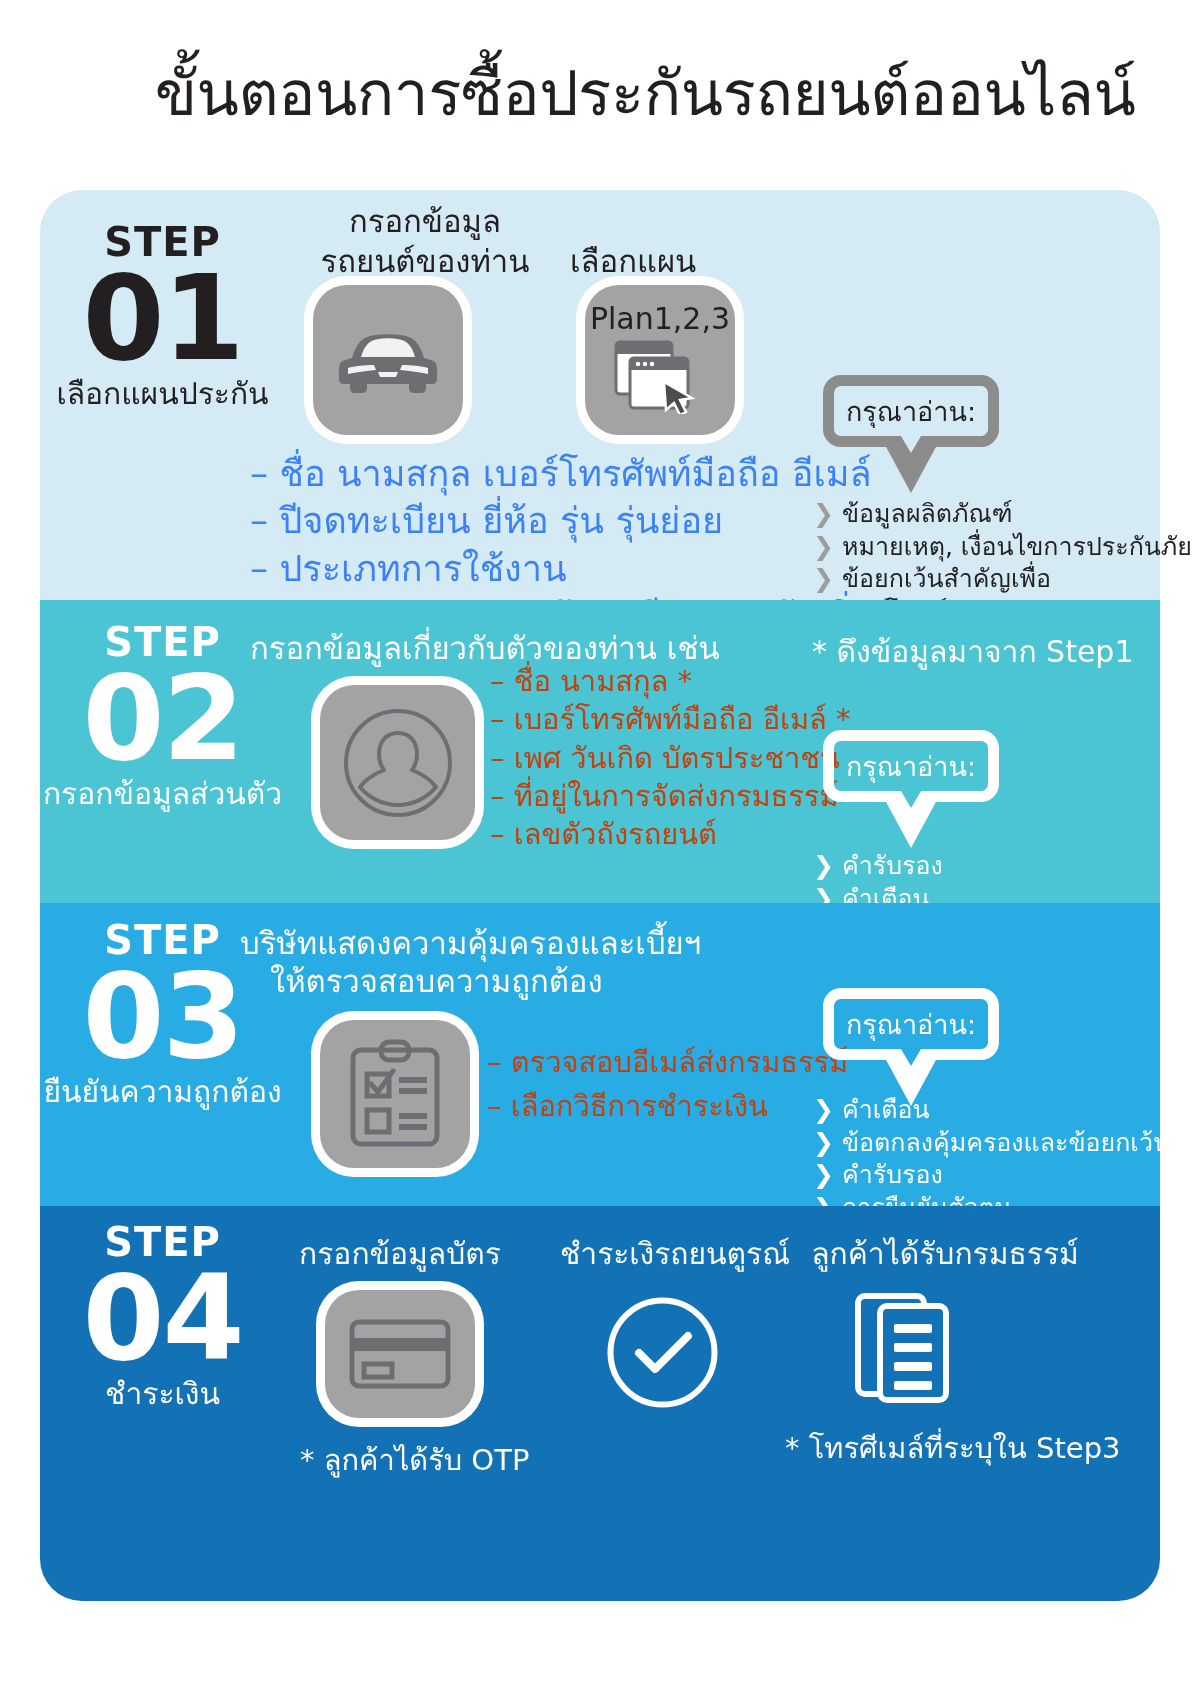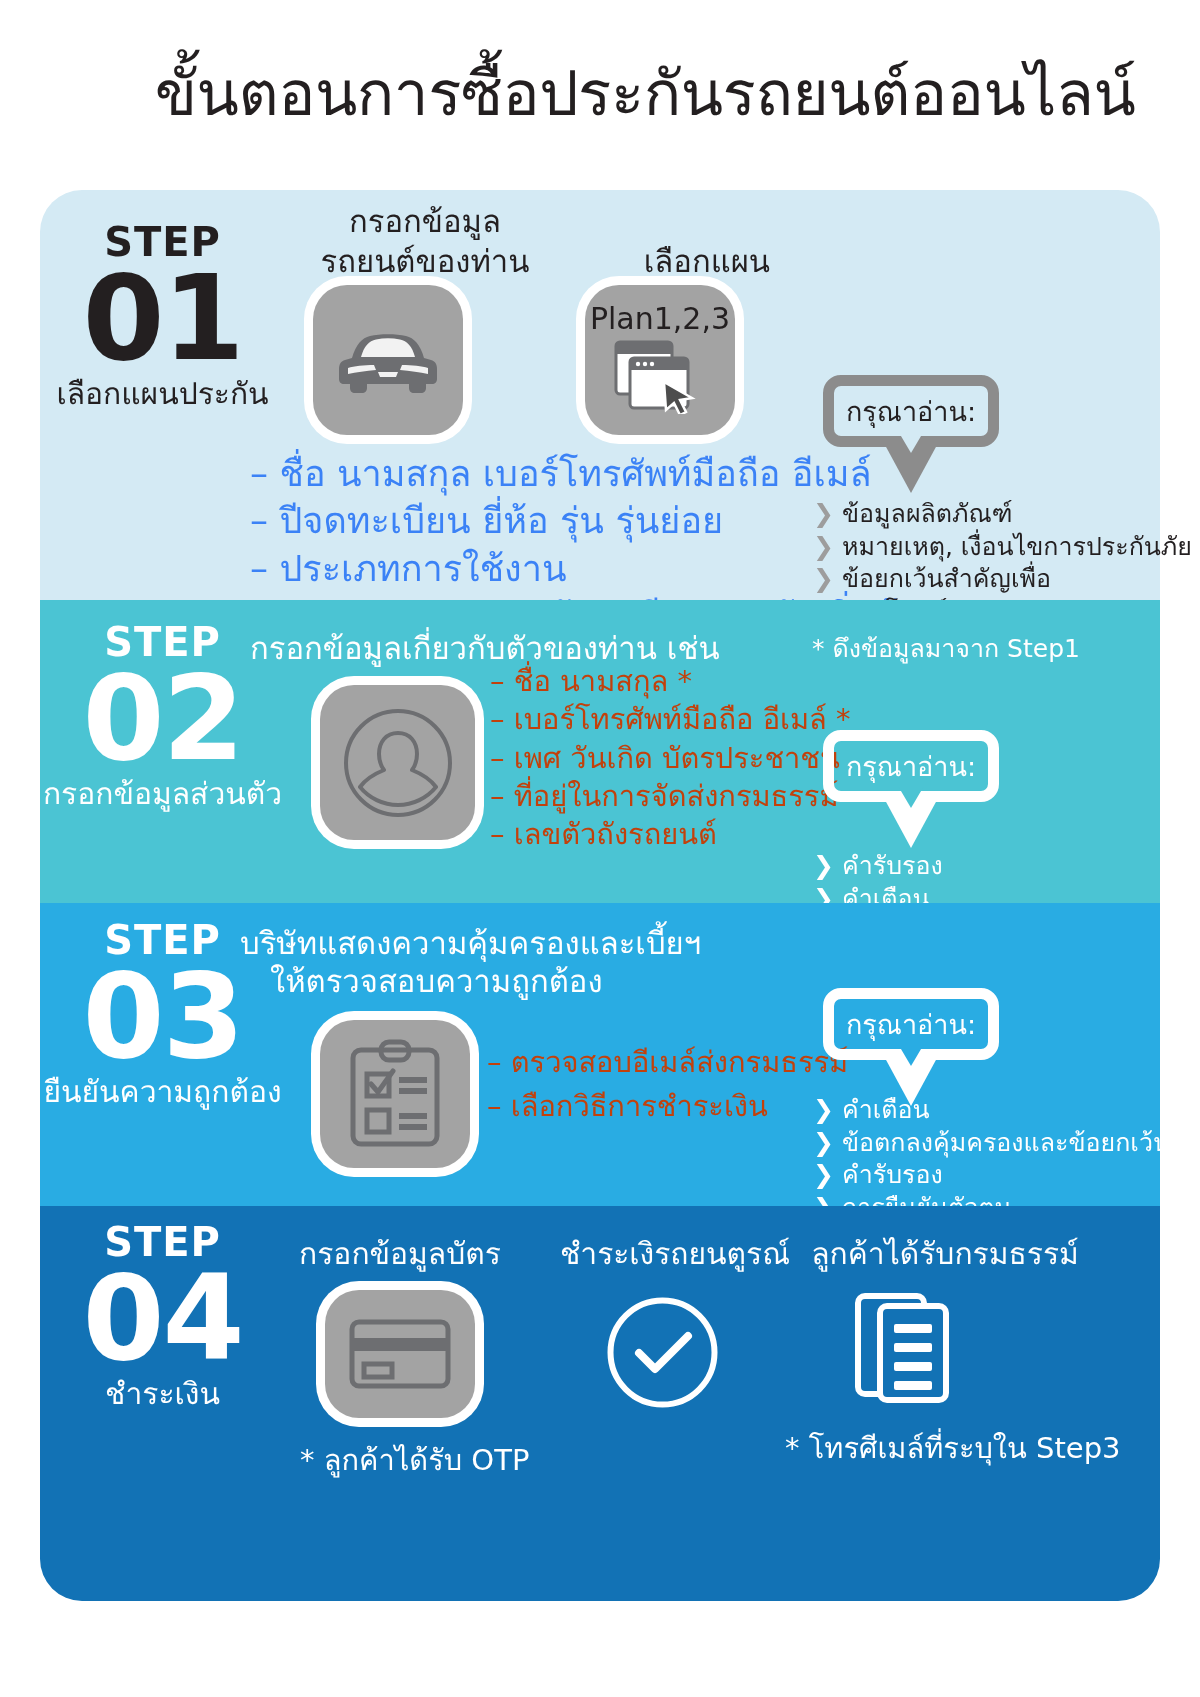--- a/index.html
+++ b/index.html
@@ -99,21 +99,21 @@
   .arrowlist .row{display:flex;align-items:flex-start;white-space:nowrap;}
   .arrowlist .chev{
     display:inline-block;width:20px;flex:0 0 20px;font-weight:bold;margin-right:9px;
   }
   .arrowlist.gray{color:#231f20;}
   .arrowlist.gray .chev{color:#9d9d9d;}
   .arrowlist.wht{color:#ffffff;}
   .arrowlist.wht .chev{color:#ffffff;}
   .arrowlist .wrap{white-space:normal;max-width:300px;}
 
-  .note{position:absolute;color:#ffffff;font-size:25px;}
+  .note{position:absolute;color:#ffffff;font-size:30px;}
   .caption{position:absolute;font-size:30px;color:#ffffff;text-align:center;}
 </style>
 </head>
 <body>
 
 <div class="title">ขั้นตอนการซื้อประกันรถยนต์ออนไลน์</div>
 
 <div class="panel" id="panel1"></div>
 
 <div class="steplabel dark" style="left:40px;top:222px;width:245px;">
@@ -128,21 +128,21 @@
 <div class="tile" style="left:313px;top:285px;width:150px;height:150px;">
   <svg width="104" height="72" viewBox="0 0 104 72">
     <path fill="#6d6e71" d="M16 34 C20 20 26 14 34 12 C44 9.5 60 9.5 70 12 C78 14 84 20 88 34 L95 36 C99 37 101 40 101 45 L101 55 C101 58 99 60 96 60 L90 60 L90 64 C90 67 88 69 85 69 L78 69 C75 69 73 67 73 64 L73 60 L31 60 L31 64 C31 67 29 69 26 69 L19 69 C16 69 14 67 14 64 L14 60 L8 60 C5 60 3 58 3 55 L3 45 C3 40 5 37 9 36 Z"></path>
     <path fill="#f2f2f2" d="M25 33 C28 22 33 17 40 15.5 C48 13.8 56 13.8 64 15.5 C71 17 76 22 79 33 Z"></path>
     <path fill="#f2f2f2" d="M12 44 C18 42 28 41 38 41 L40 46 C30 47 20 48 12 50 Z"></path>
     <path fill="#f2f2f2" d="M92 44 C86 42 76 41 66 41 L64 46 C74 47 84 48 92 50 Z"></path>
     <path fill="#f2f2f2" d="M42 48 L62 48 L60 53 L44 53 Z"></path>
   </svg>
 </div>
 
-<div class="hdr" style="left:570px;top:243px;width:200px;text-align:right;">เลือกแผน</div>
+<div class="hdr" style="left:570px;top:243px;width:200px;text-align:left;">เลือกแผน</div>
 
 <div class="tile" style="left:585px;top:285px;width:150px;height:150px;flex-direction:column;">
   <div style="font-size:30px;color:#231f20;margin-top:-6px;">Plan1,2,3</div>
   <svg width="96" height="76" viewBox="0 0 96 76" style="margin-top:2px;">
     <rect x="4" y="4" width="56" height="52" rx="4" fill="#ffffff" stroke="#6d6e71" stroke-width="3"></rect>
     <path d="M4 8 a4 4 0 0 1 4-4 h48 a4 4 0 0 1 4 4 v8 h-56 Z" fill="#6d6e71"></path>
     <rect x="18" y="20" width="58" height="50" rx="4" fill="#ffffff" stroke="#6d6e71" stroke-width="3"></rect>
     <path d="M18 24 a4 4 0 0 1 4-4 h50 a4 4 0 0 1 4 4 v8 h-58 Z" fill="#6d6e71"></path>
     <circle cx="26" cy="26" r="2.2" fill="#ffffff"></circle>
       <circle cx="33" cy="26" r="2.2" fill="#ffffff"></circle>

